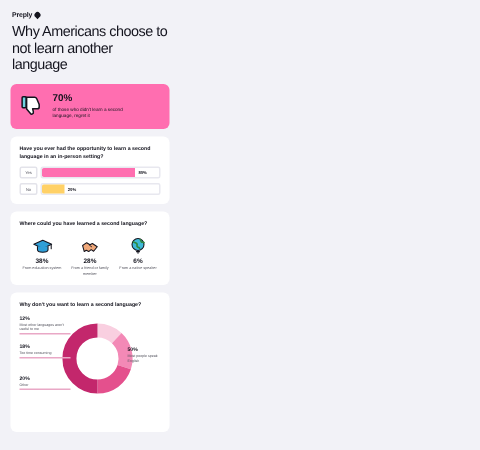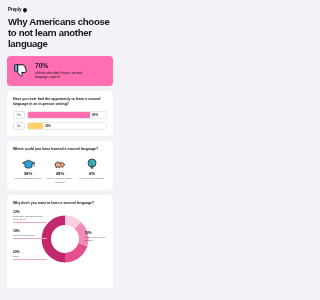--- a/index.html
+++ b/index.html
@@ -22,21 +22,21 @@
     margin: 1px 0 4px 3px;
   }
   .brand-word { font-size: 4.6px; font-weight: bold; color: #14141e; letter-spacing: -0.1px; }
   .brand-mark {
     width: 4px; height: 4px; border-radius: 50% 50% 50% 0;
     background: #14141e; transform: rotate(-45deg); margin-left: 0.5px;
   }
 
   
   .title {
-    font-size: 9.6px; font-weight: bold; color: #14141e;
+    font-size: 9.6px; font-weight: normal; color: #14141e;
     line-height: 1.17; letter-spacing: -0.32px;
     margin: 0 2px 6px 3px;
   }
 
   
   .hero {
     background: #ff6eb0;
     border-radius: 4px;
     margin: 0 2px 5px 2px;
     padding: 6px 6px 7px 7px;

